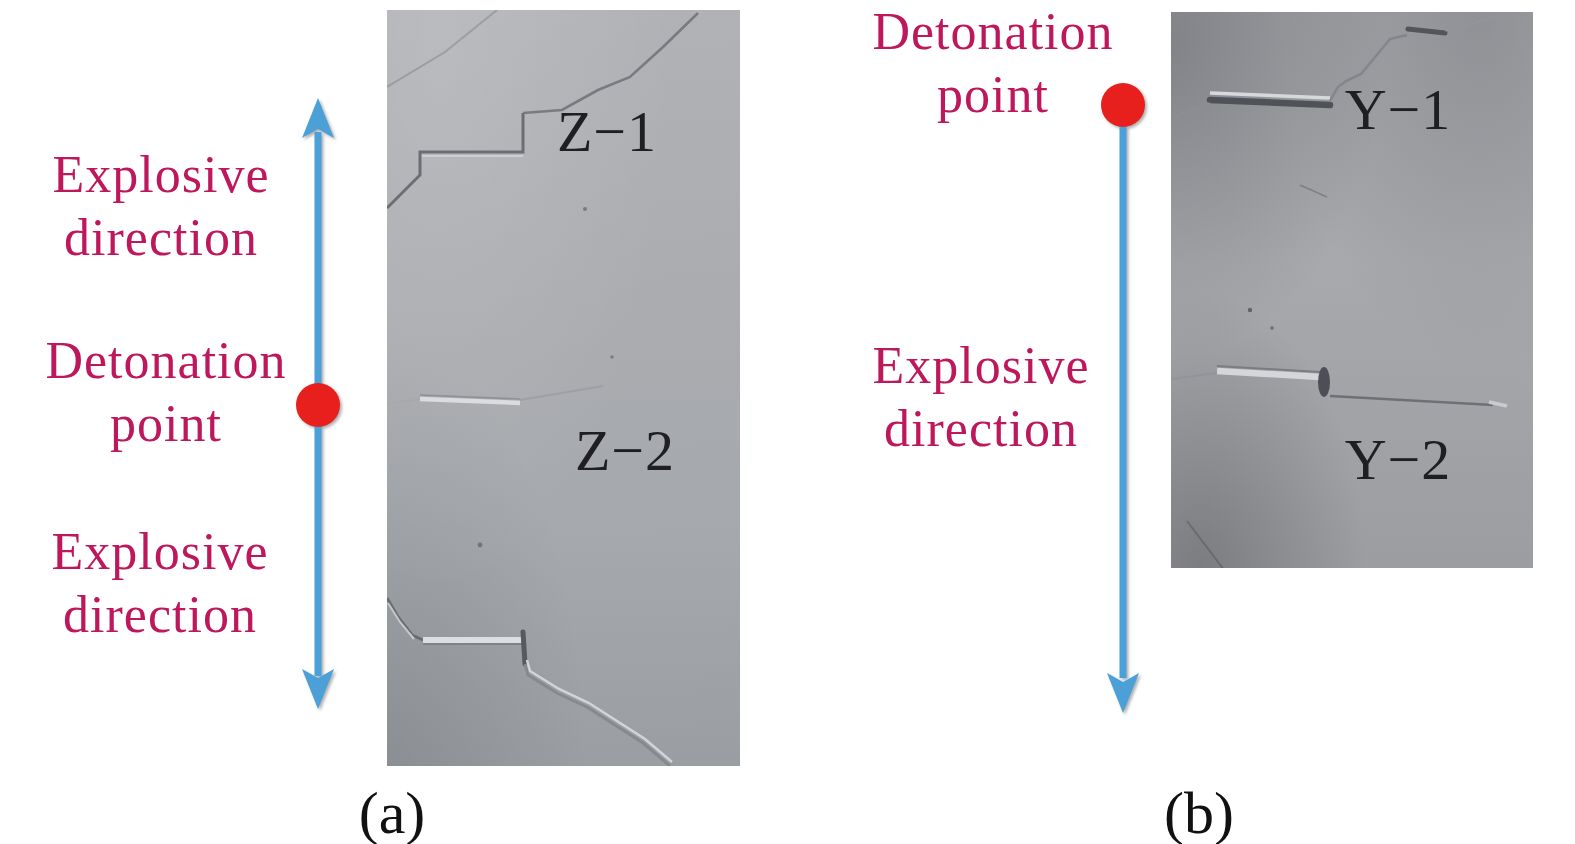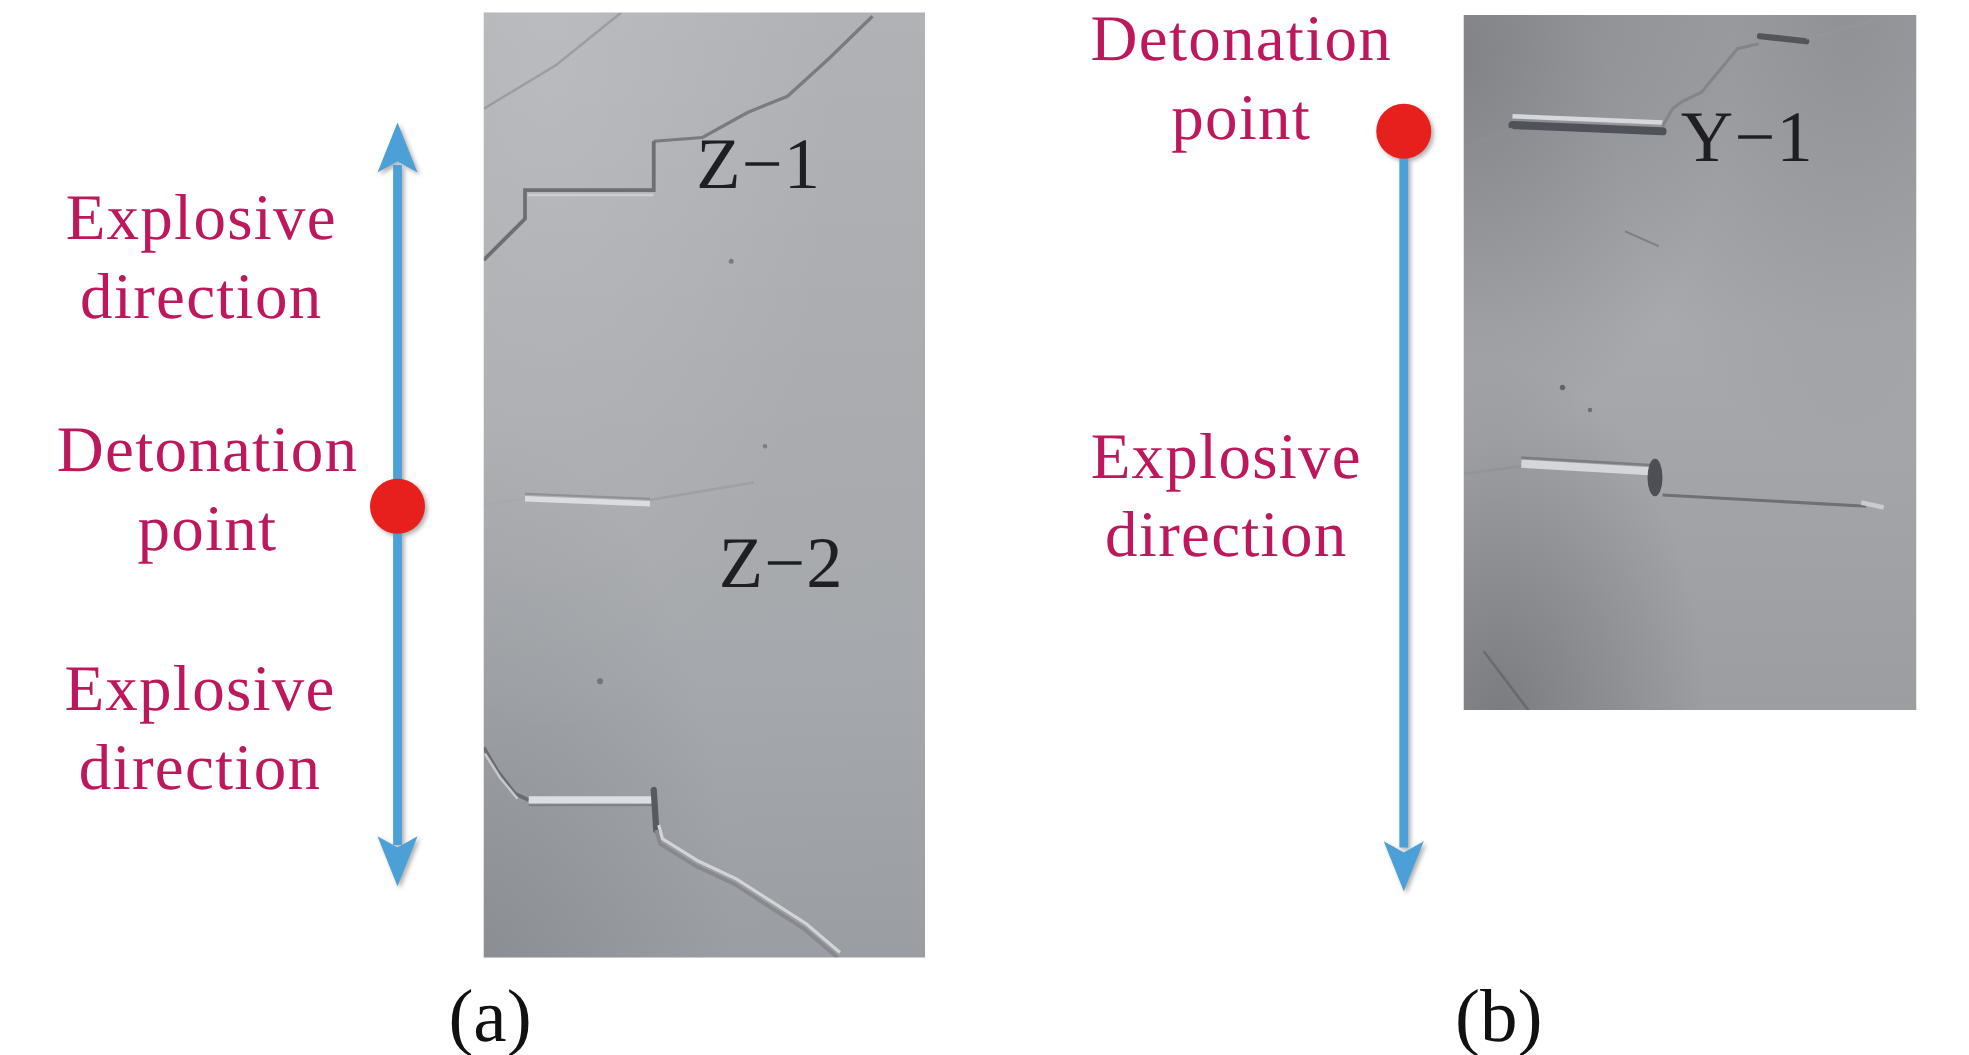--- a/index.html
+++ b/index.html
@@ -135,18 +135,19 @@
 
       <path d="M0,586 L20,602 L46,626" fill="none" stroke="#3b3c42" stroke-width="8" stroke-linecap="round"></path>
       <path d="M3,595 L23,611 L49,634" fill="none" stroke="#b5b7bb" stroke-width="2.5"></path>
       <path d="M46,623 L162,636" fill="none" stroke="#696b71" stroke-width="2"></path>
       <path d="M46,628 L162,641" fill="none" stroke="#d8dade" stroke-width="6"></path>
       <path d="M39,632 L44,676" fill="none" stroke="#46474d" stroke-width="6" stroke-linecap="round"></path>
       <path d="M162,641 L190,655 L247,663 L290,694 L323,707 L353,734 L362,750" fill="none" stroke="#cdd0d4" stroke-width="4"></path>
       <path d="M164,647 L192,661 L249,669 L292,700 L325,713 L355,740 L362,755" fill="none" stroke="#54565e" stroke-width="3"></path>
     </svg>
     <div class="crack-label" style="left:227px;top:97px;">Y−1</div>
+    <div class="crack-label" style="left:227px;top:447px;">Y−2</div>
     <div class="crack-label" style="left:227px;top:620px;">Y−6</div>
   </div>
 
   <div class="caption" style="left:1199px;top:782px;">(b)</div>
 
 </div>
 
 </body></html>

